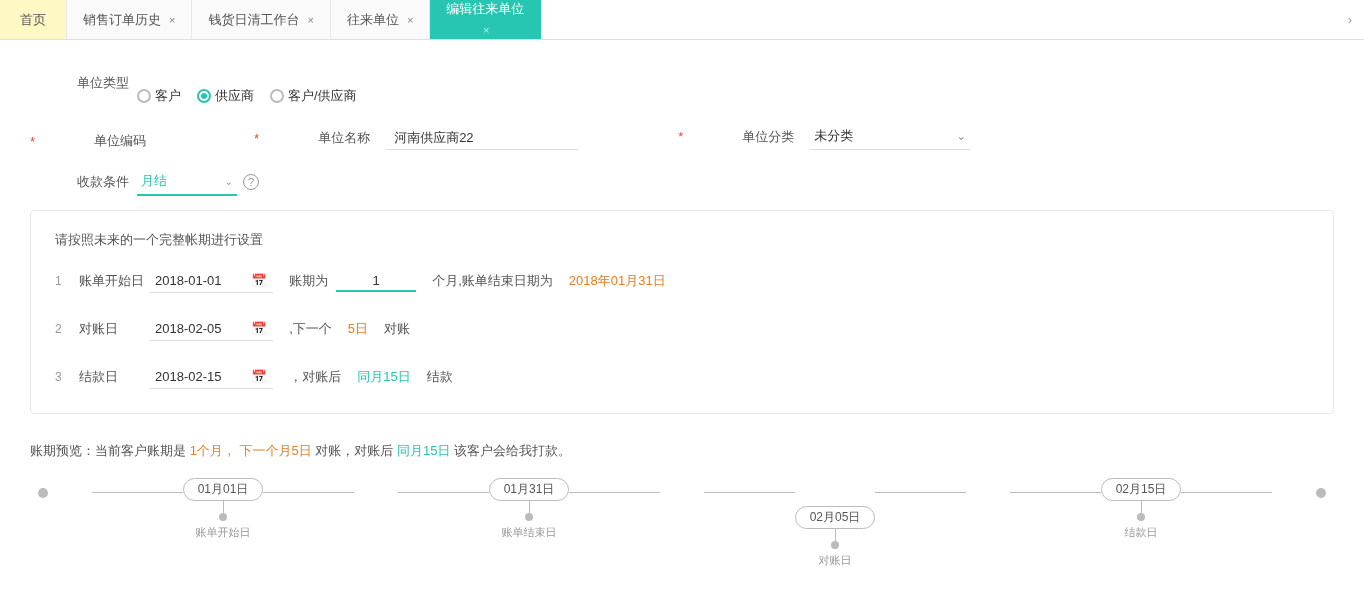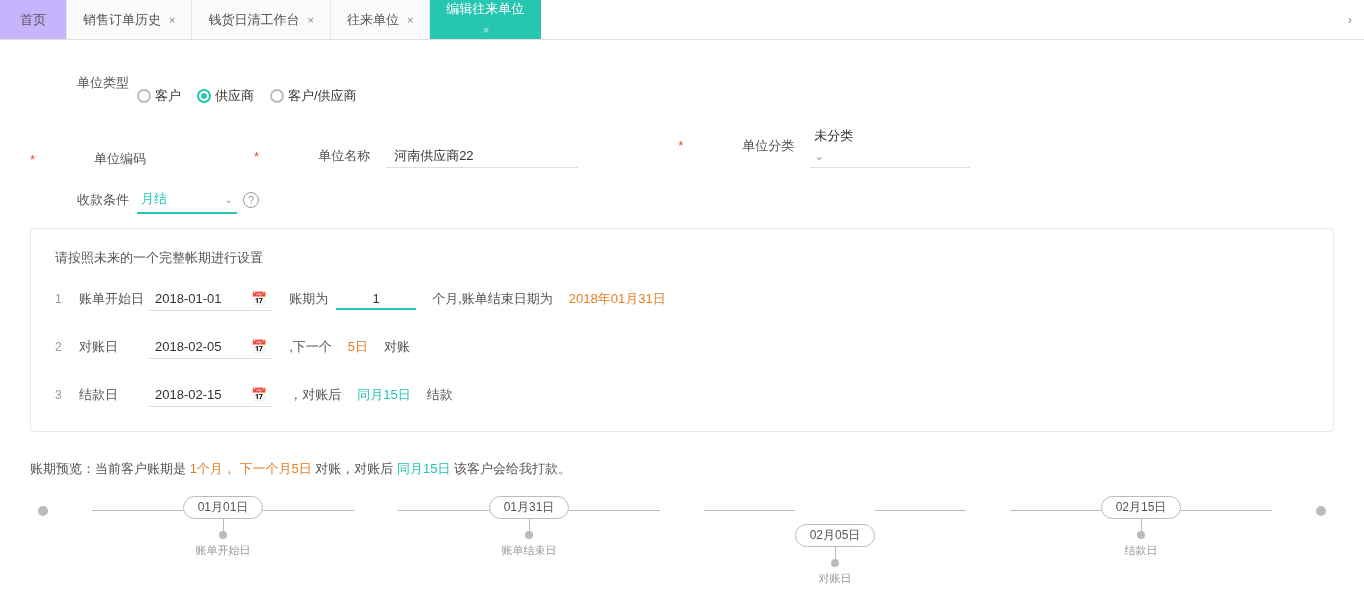--- a/index.html
+++ b/index.html
@@ -33,21 +33,21 @@
       flex-direction: column;
     }
     .tab-close {
       font-size: 11px;
       opacity: 0.7;
       cursor: pointer;
       margin-left: 2px;
     }
     .tab-home {
       padding: 16px 20px;
-      background: #c4b5fd;
+      background: #fef9c3;
       border-right: 1px solid #e8e8e8;
     }
     .tab-arrow {
       margin-left: auto;
       display: flex;
       align-items: center;
       padding: 0 12px;
       cursor: pointer;
       color: #999;
       background: #fff;
@@ -324,21 +324,21 @@
 
     <div class="field-group">
       <span class="required-star">*</span>
       <span class="form-label">单位名称</span>
       <input type="text" class="form-input" style="min-width: 180px; border-bottom: 1px solid rgb(221, 221, 221);" value="河南供应商22">
     </div>
 
     <div class="field-group">
       <span class="required-star">*</span>
       <span class="form-label">单位分类</span>
-      <div style="display:flex; align-items:flex-start; border-bottom:1px solid #ddd; padding: 4px 4px; min-width:160px; gap:4px;flex-direction:column;">
+      <div style="display:flex; align-items:center; border-bottom:1px solid #ddd; padding: 4px 4px; min-width:160px; gap:4px;">
         <span style="color:#333; flex:1;">未分类</span>
         <span style="color:#999; font-size:12px;">⌄</span>
       </div>
     </div>
   </div>
 
   <div class="form-row" style="margin-bottom:14px;">
     <span class="form-label">收款条件</span>
     <div class="select-field">
       <span class="select-value">月结</span>

